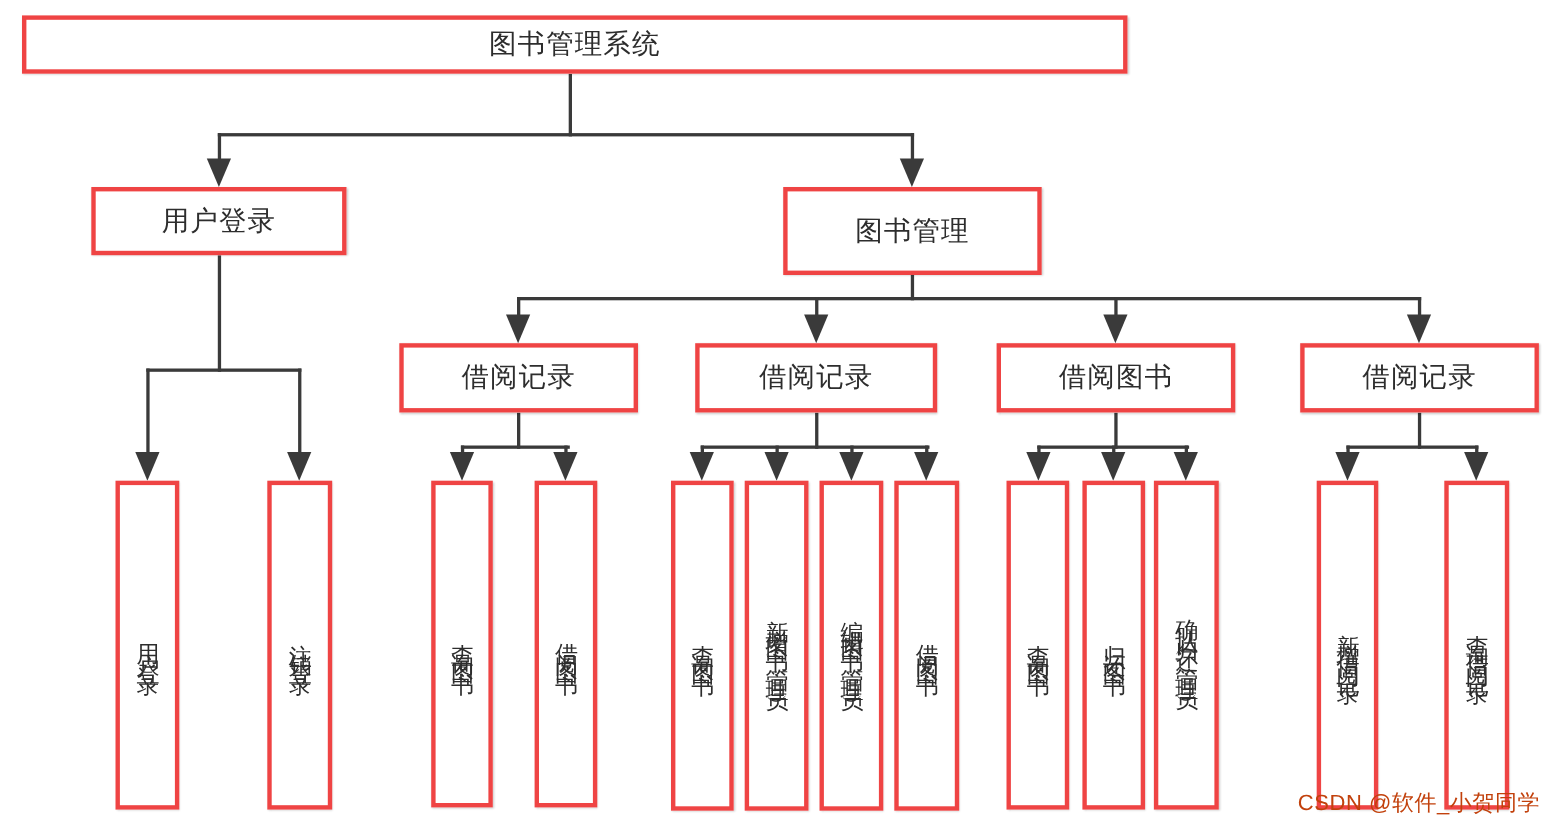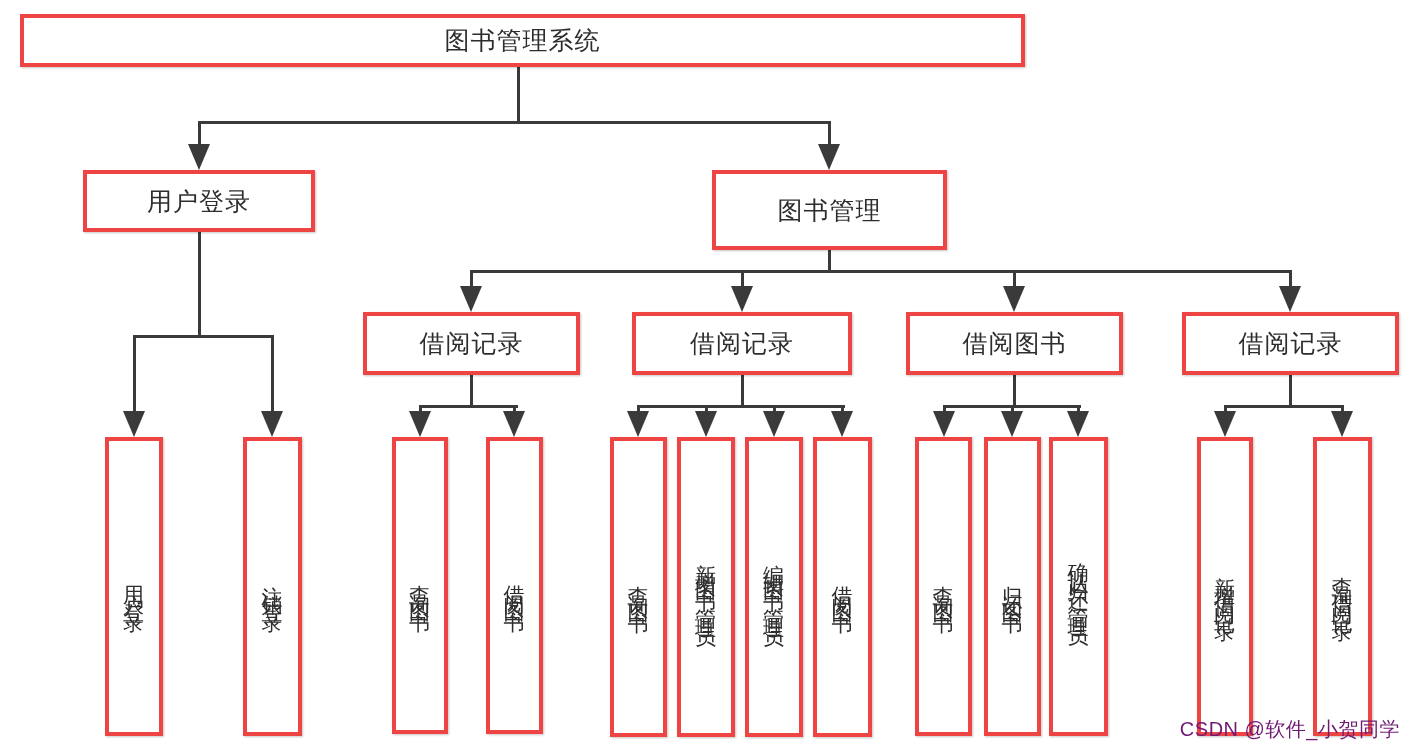--- a/index.html
+++ b/index.html
@@ -22,21 +22,21 @@
   .hl,.vl{position:absolute;background:#3a3a3a;z-index:1;}
   .hl{height:3px;}
   .vl{width:3px;}
   .ar{
     position:absolute;width:0;height:0;z-index:1;
     border-left:11px solid transparent;border-right:11px solid transparent;
     border-top:26px solid #3a3a3a;
   }
   #watermark{
     position:absolute;right:5px;bottom:4px;z-index:5;
-    color:#701a75;font-size:20px;letter-spacing:0.5px;white-space:nowrap;
+    color:#c2410c;font-size:20px;letter-spacing:0.5px;white-space:nowrap;
   }
 </style>
 </head>
 <body>
 
 <div id="stage">
 
   <i class="vl" style="left:517px;top:67px;height:57px;"></i>
   <i class="hl" style="left:198px;top:121px;width:633px;"></i>
   <i class="vl" style="left:198px;top:121px;height:29px;"></i>

